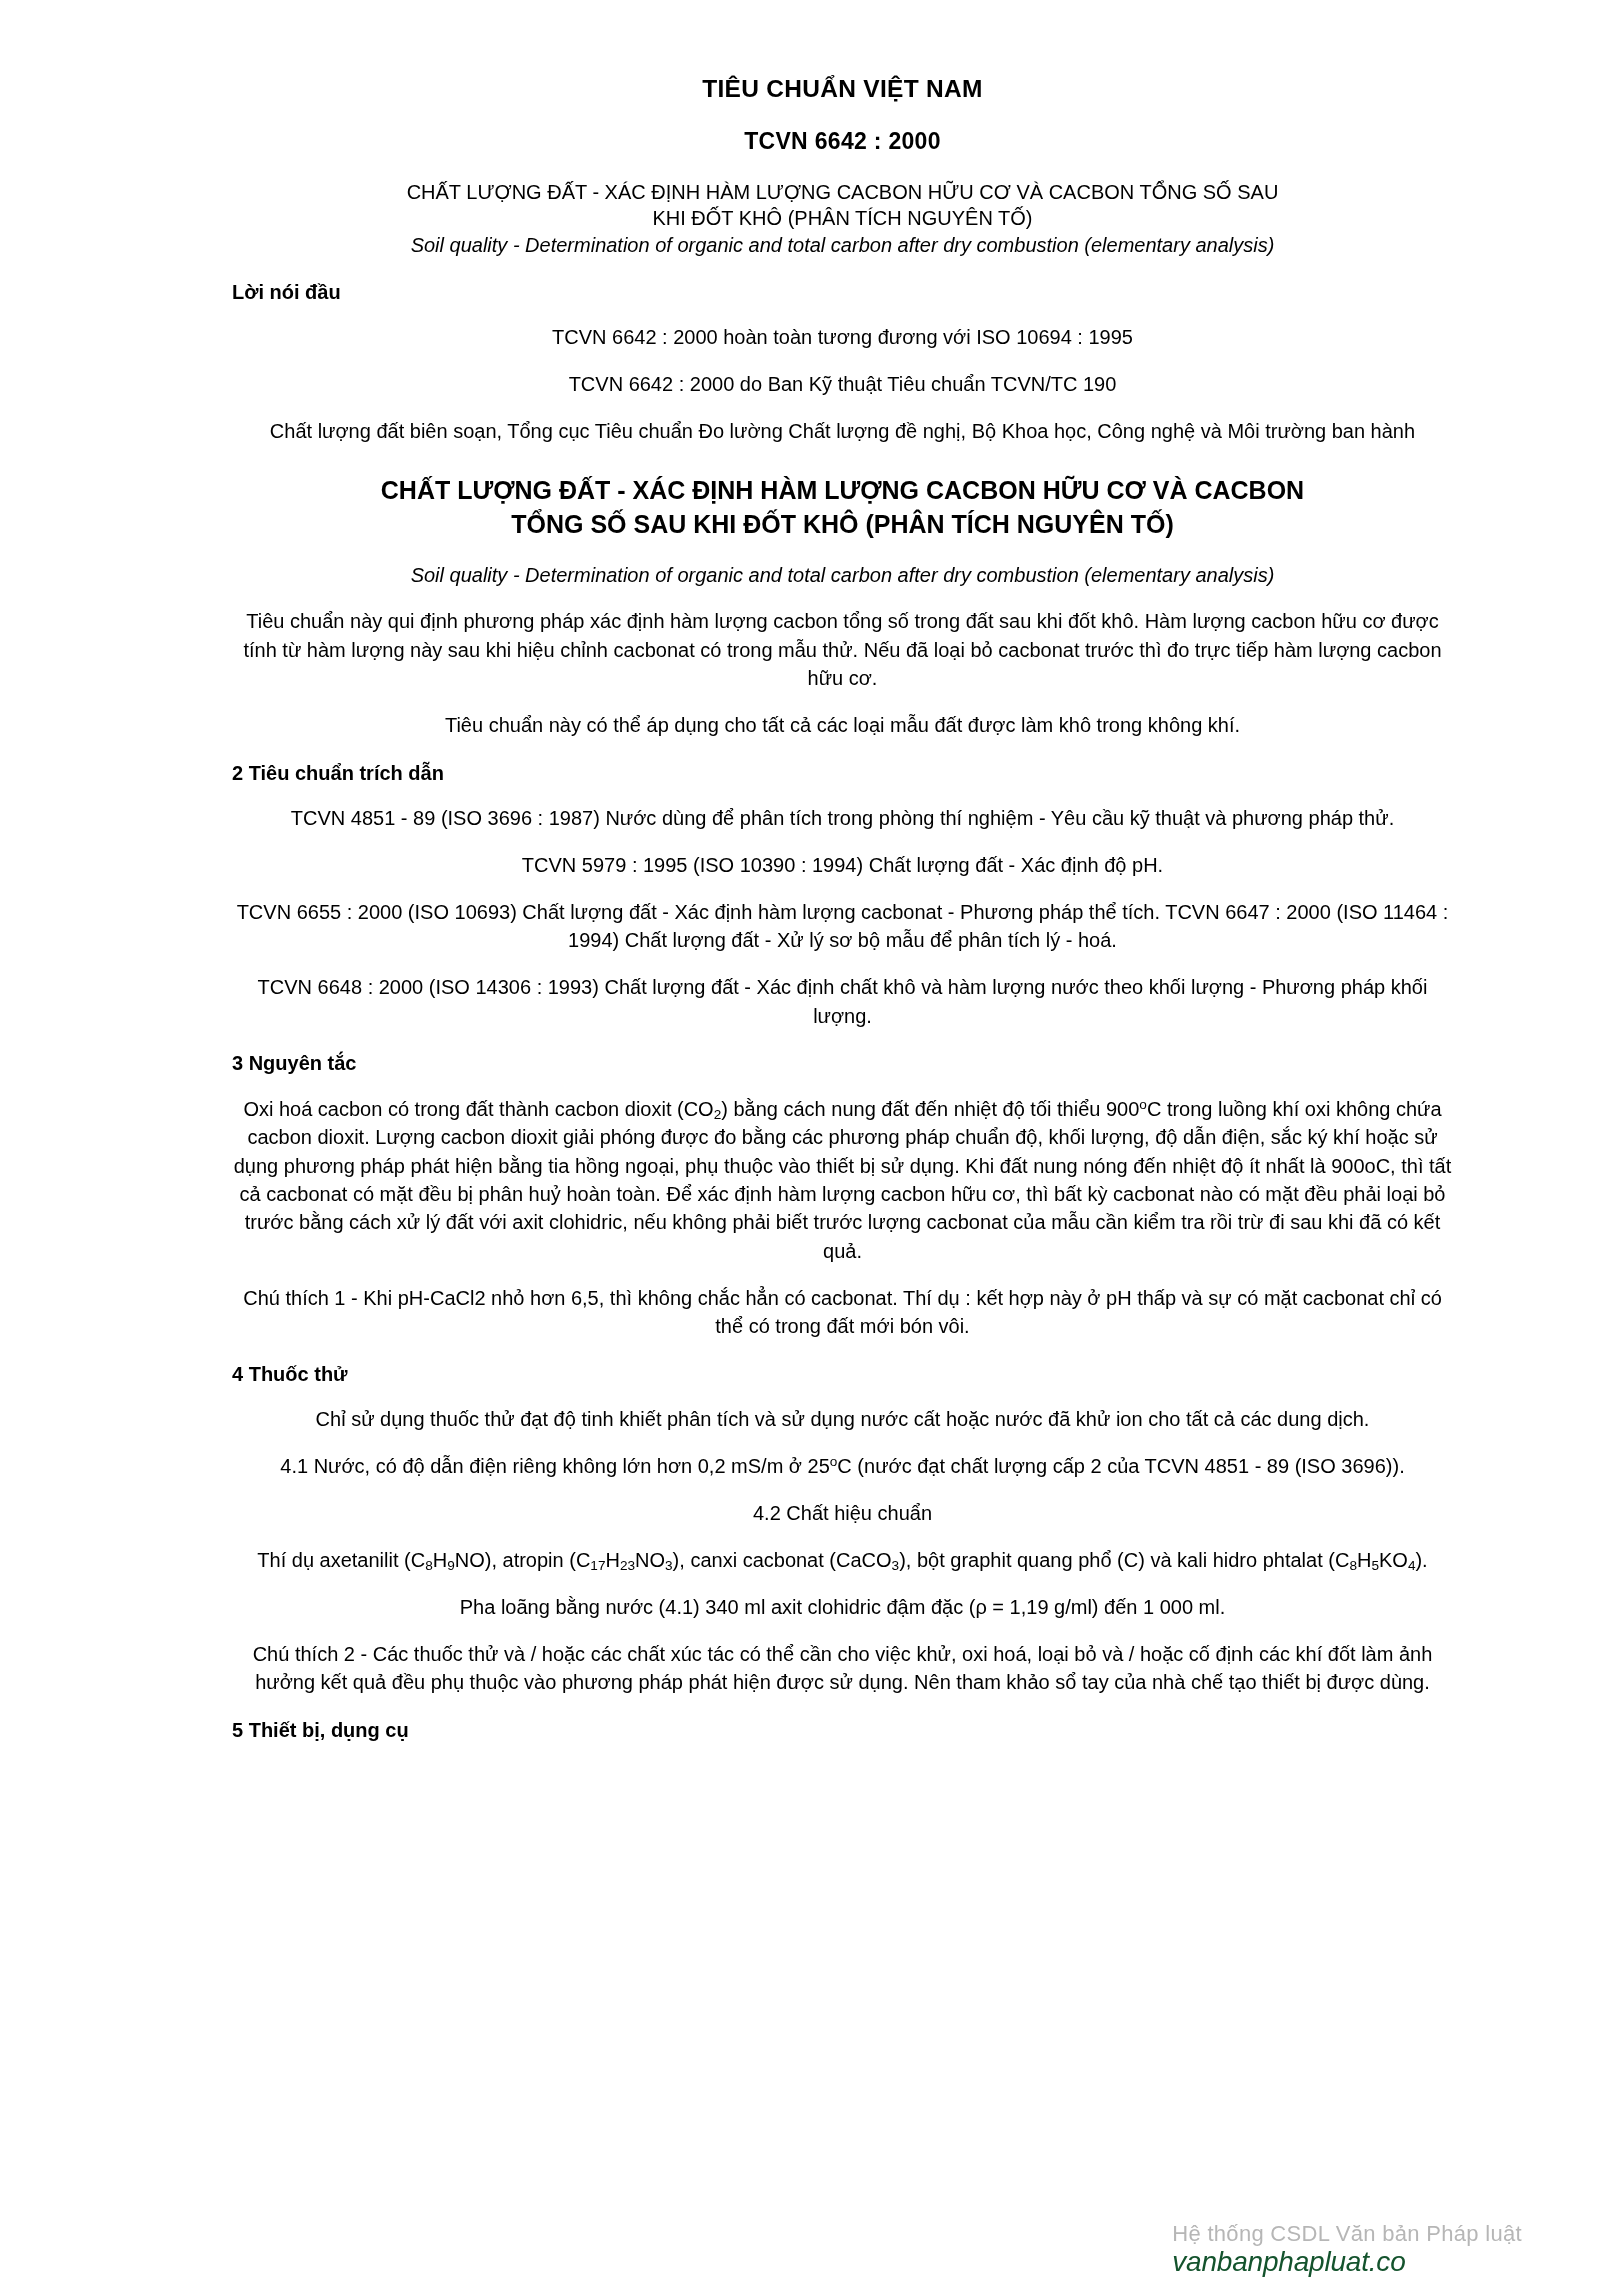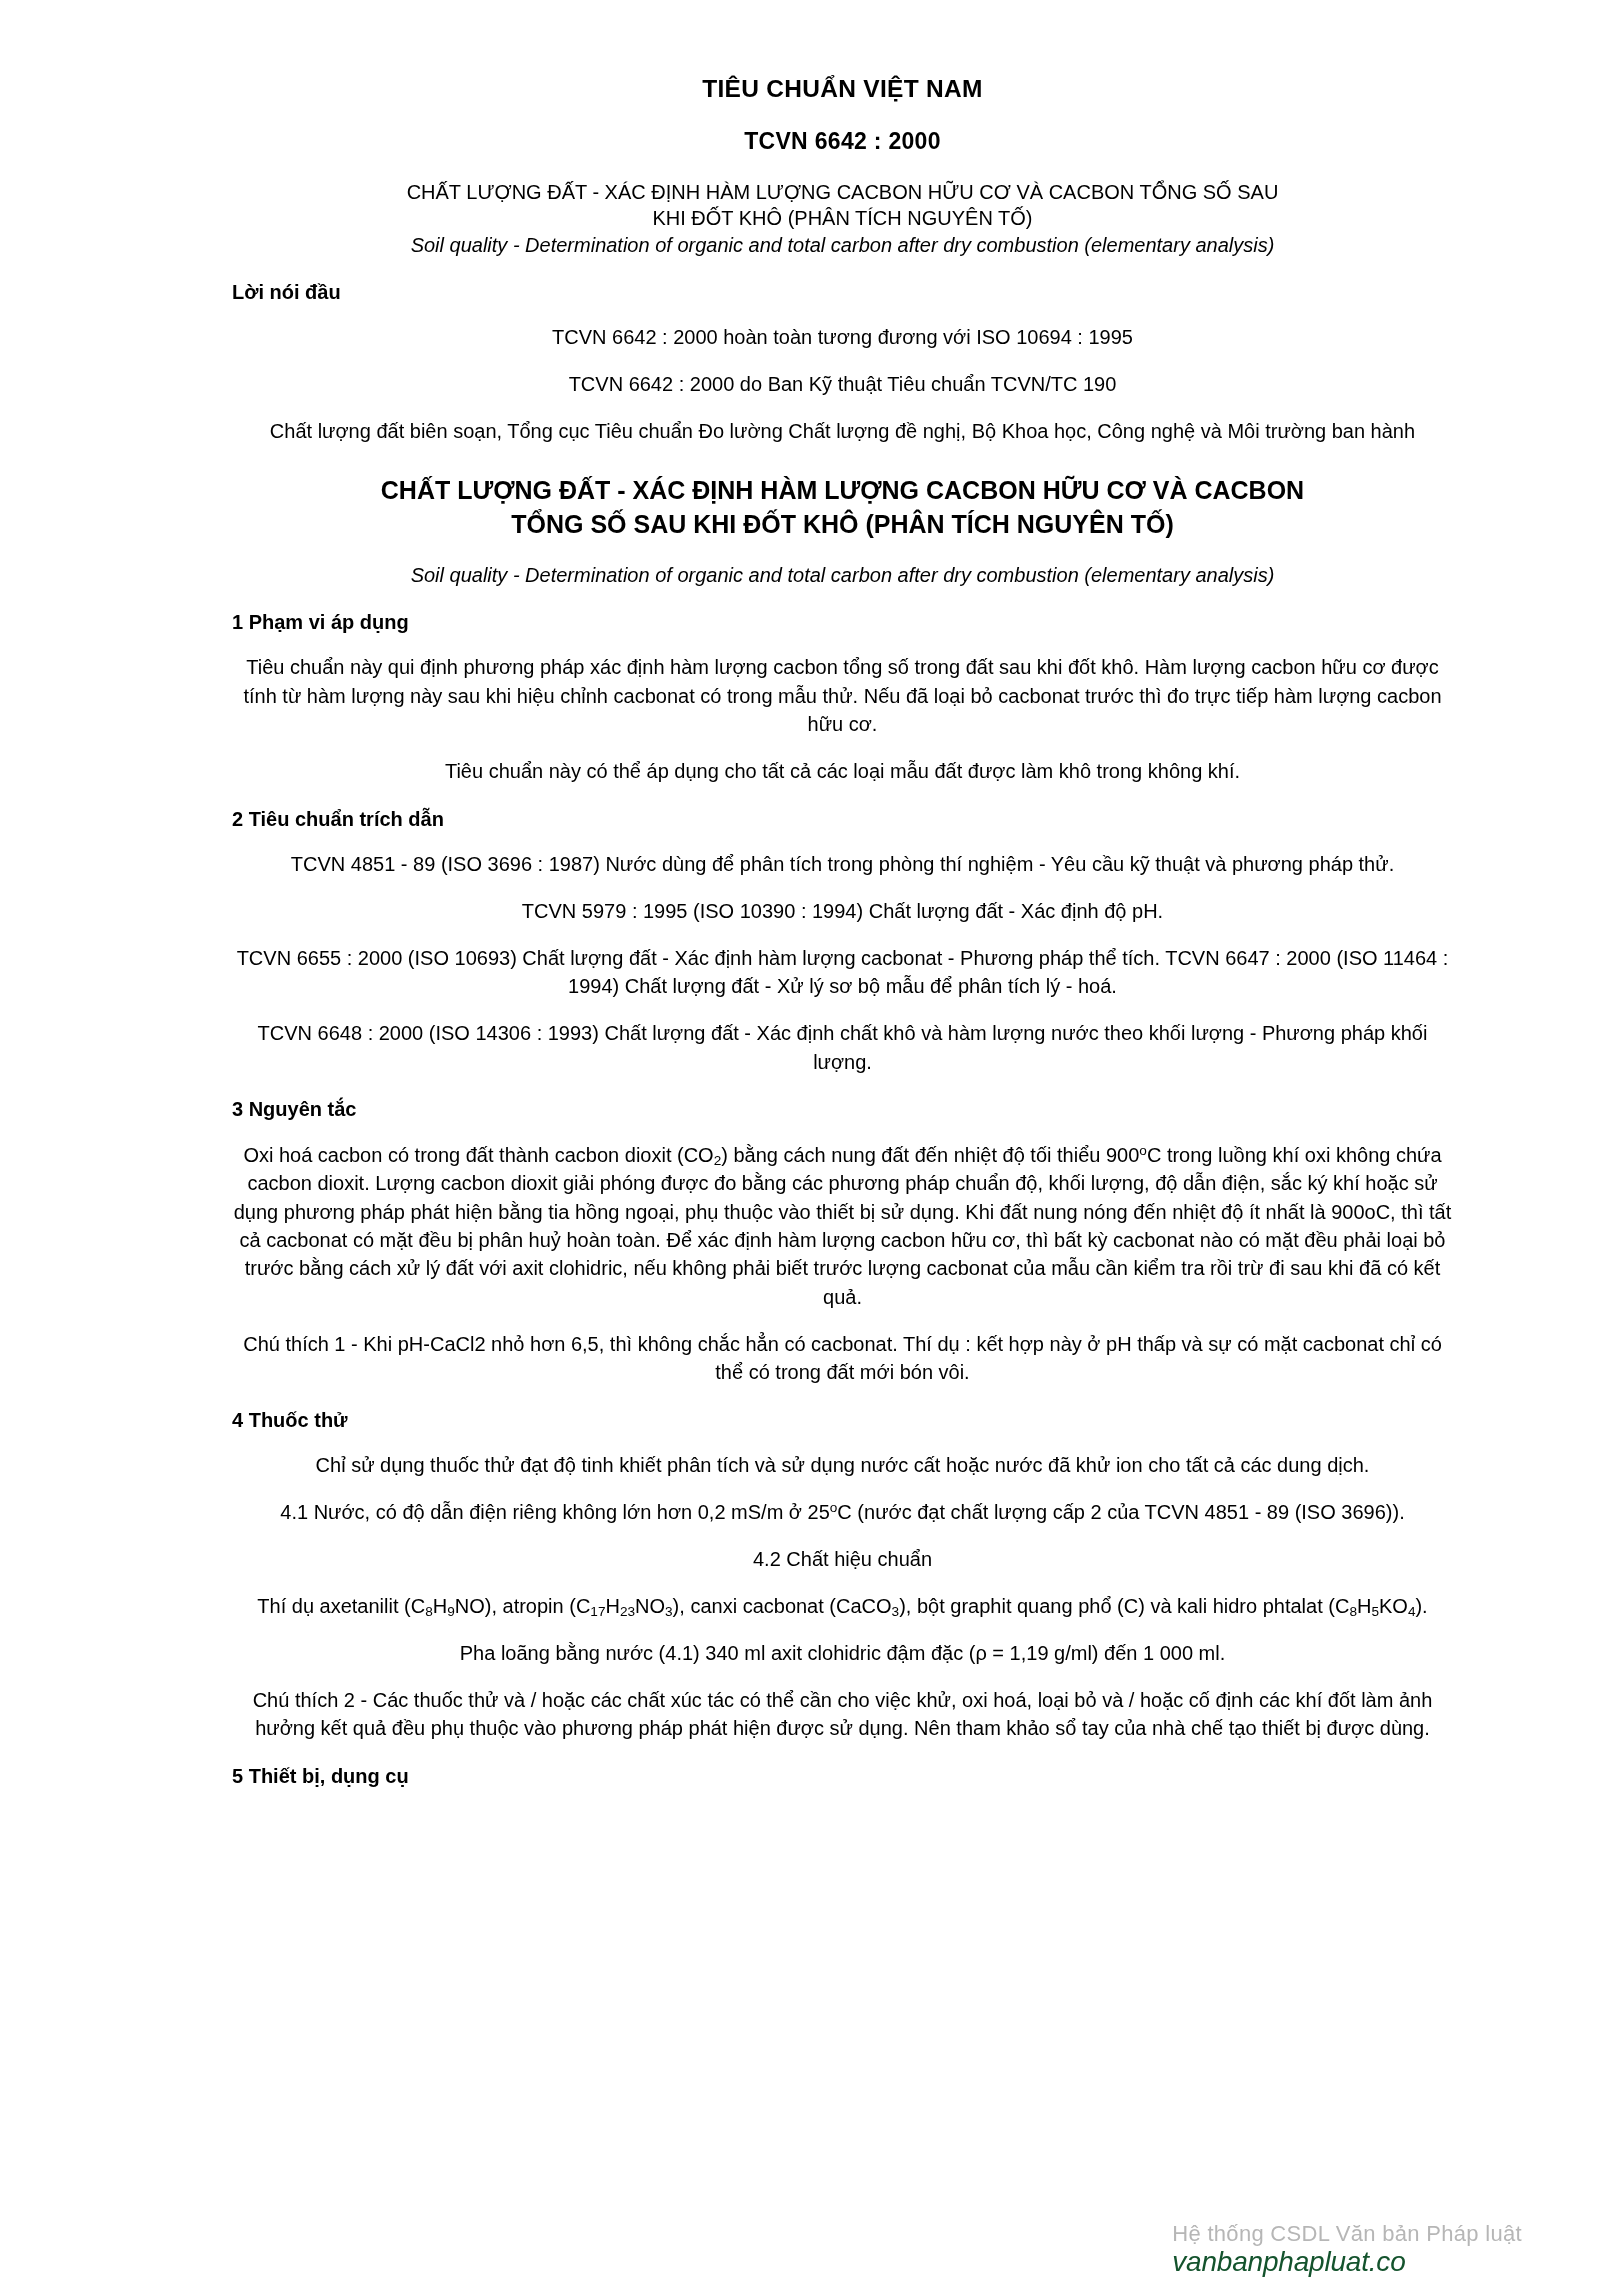--- a/index.html
+++ b/index.html
@@ -136,21 +136,20 @@
 
   <div class="sec-head">Lời nói đầu</div>
   <p class="para">TCVN 6642 : 2000 hoàn toàn tương đương với ISO 10694 : 1995</p>
   <p class="para">TCVN 6642 : 2000 do Ban Kỹ thuật Tiêu chuẩn TCVN/TC 190</p>
   <p class="para">Chất lượng đất biên soạn, Tổng cục Tiêu chuẩn Đo lường Chất lượng đề nghị, Bộ Khoa học, Công nghệ và Môi trường ban hành</p>
 
   <div class="main-title">CHẤT LƯỢNG ĐẤT - XÁC ĐỊNH HÀM LƯỢNG CACBON HỮU CƠ VÀ CACBON</div>
   <div class="main-title" style="margin-top:1.7px;">TỔNG SỐ SAU KHI ĐỐT KHÔ  (PHÂN TÍCH NGUYÊN TỐ)</div>
   <div class="main-title-en">Soil quality - Determination of organic and total carbon after dry combustion (elementary analysis)</div>
 
-  <div class="sec-head">1 Phạm vi áp dụng</div>
   <p class="para">Tiêu chuẩn này qui định phương pháp xác định hàm lượng cacbon tổng số trong đất sau khi đốt khô. Hàm lượng cacbon hữu cơ được tính từ hàm lượng này sau khi hiệu chỉnh cacbonat có trong mẫu thử. Nếu đã loại bỏ cacbonat trước thì đo trực tiếp hàm lượng cacbon hữu cơ.</p>
   <p class="para">Tiêu chuẩn này có thể áp dụng cho tất cả các loại mẫu đất được làm khô trong không khí.</p>
 
   <div class="sec-head">2 Tiêu chuẩn trích dẫn</div>
   <p class="para">TCVN 4851 - 89 (ISO 3696 : 1987) Nước dùng để phân tích trong phòng thí nghiệm - Yêu cầu kỹ thuật và phương pháp thử.</p>
   <p class="para">TCVN 5979 : 1995 (ISO 10390 : 1994) Chất lượng đất - Xác định độ pH.</p>
   <p class="para">TCVN 6655 : 2000 (ISO 10693) Chất lượng đất - Xác định hàm lượng cacbonat - Phương pháp thể tích. TCVN 6647 : 2000 (ISO 11464 : 1994) Chất lượng đất - Xử lý sơ bộ mẫu để phân tích lý - hoá.</p>
   <p class="para">TCVN 6648 : 2000 (ISO 14306 : 1993) Chất lượng đất - Xác định chất khô và hàm lượng nước theo khối lượng - Phương pháp khối lượng.</p>
 
   <div class="sec-head">3 Nguyên tắc</div>

